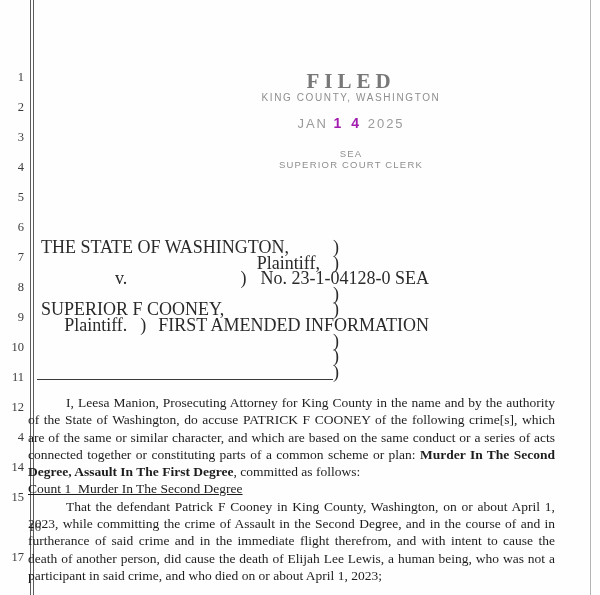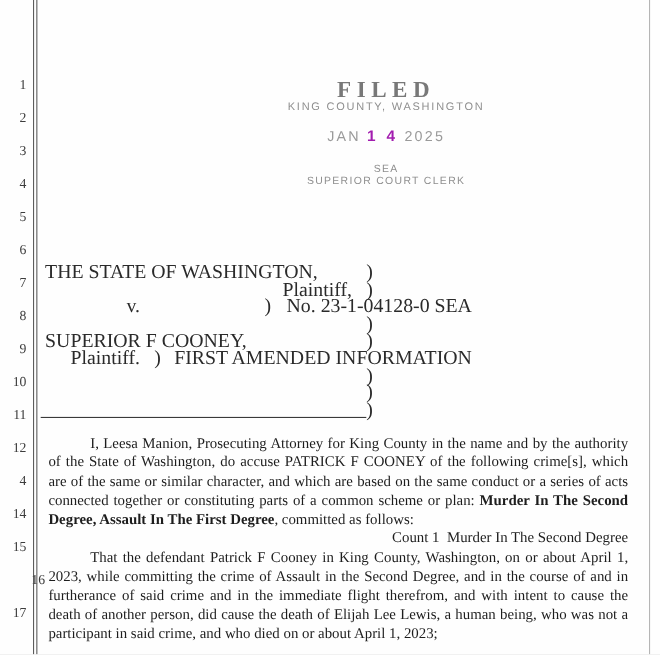--- a/index.html
+++ b/index.html
@@ -48,28 +48,29 @@
   .cap-row { display:flex; height:15.6px; line-height:15.6px; }
   .cap-left  { width:296px; white-space:nowrap; }
   .cap-left .pad { padding-left:4px; }
   .cap-left.align-right { text-align:right; padding-right:13px; box-sizing:border-box; }
   .cap-left.vee { padding-left:78px; box-sizing:border-box; }
   .cap-paren { width:14px; text-align:left; color:#2a2a2a; }
   .cap-right { flex:1; padding-left:12px; white-space:nowrap; }
   .cap-row.last .cap-left { border-bottom:1px solid #3a3a3a; }
   
   .body-text {
-    position:absolute; top:394px; left:44px; width:527px;
+    position:absolute; top:394px; left:28px; width:527px;
     font-size:13.5px; line-height:17.3px; text-align:justify; color:#1d1d1d;
   }
   .body-text p { margin:0; text-indent:38px; }
   .count-heading {
     margin-top:4.5px; margin-bottom:11.5px;
-    text-align:right; text-indent:0 !important;
+    text-align:left; text-indent:0 !important;
     white-space:pre-wrap;
+    text-decoration:underline;
   }
   .bold { font-weight:bold; }
 </style>
 </head>
 <body>
 
 <div class="page">
 
   <div class="vline l1"></div>
   <div class="vline l2"></div>

